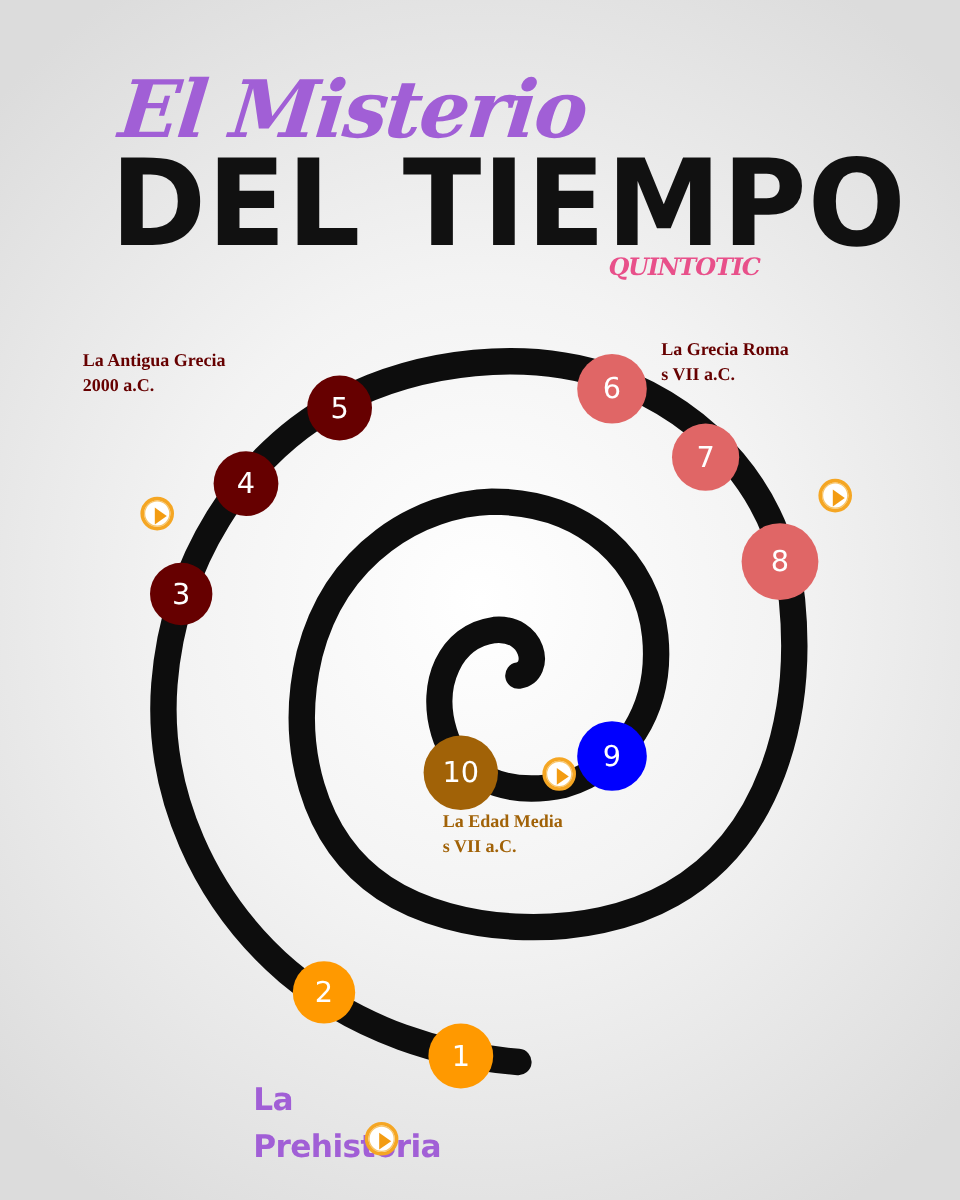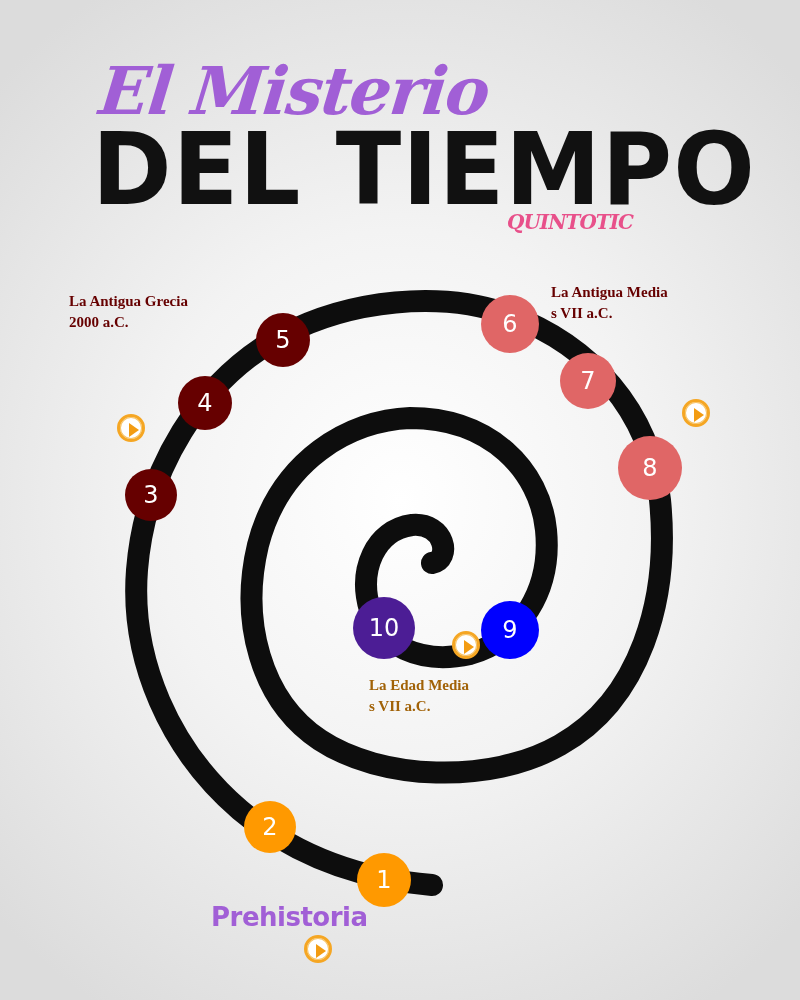--- a/index.html
+++ b/index.html
@@ -71,34 +71,35 @@
 
 <div class="node" style="left:384px;top:880px;width:54px;height:54px;background:#ff9900;">1</div>
 <div class="node" style="left:270px;top:827px;width:52px;height:52px;background:#ff9900;">2</div>
 <div class="node" style="left:151px;top:495px;width:52px;height:52px;background:#660000;">3</div>
 <div class="node" style="left:205px;top:403px;width:54px;height:54px;background:#660000;">4</div>
 <div class="node" style="left:283px;top:340px;width:54px;height:54px;background:#660000;">5</div>
 <div class="node" style="left:510px;top:324px;width:58px;height:58px;background:#e06666;">6</div>
 <div class="node" style="left:588px;top:381px;width:56px;height:56px;background:#e06666;">7</div>
 <div class="node" style="left:650px;top:468px;width:64px;height:64px;background:#e06666;">8</div>
 <div class="node" style="left:510px;top:630px;width:58px;height:58px;background:#0000ff;">9</div>
-<div class="node" style="left:384px;top:628px;width:62px;height:62px;background:#4c1d95;">10</div>
+<div class="node" style="left:384px;top:644px;width:62px;height:62px;background:#a16207;">10</div>
 
 <div class="era-label" style="left:21px;top:291px;color:#660000;margin-left:48px;">
   <div>La Antigua Grecia</div>
   <div>2000 a.C.</div>
 </div>
 <div class="era-label" style="left:551px;top:282px;color:#660000;">
-  <div>La Antigua Media</div>
+  <div>La Grecia Roma</div>
   <div>s VII a.C.</div>
 </div>
 <div class="era-label" style="left:369px;top:675px;color:#a16207;">
   <div>La Edad Media</div>
   <div>s VII a.C.</div>
 </div>
 <div class="prehistoria">
+  <div>La</div>
   <div>Prehistoria</div>
 </div>
 
 <div class="play" style="left:131px;top:428px;" title="play-grecia"></div>
 <div class="play" style="left:696px;top:413px;" title="play-roma"></div>
 <div class="play" style="left:466px;top:645px;" title="play-edad-media"></div>
 <div class="play" style="left:318px;top:949px;" title="play-prehistoria"></div>
 
 </body></html>

